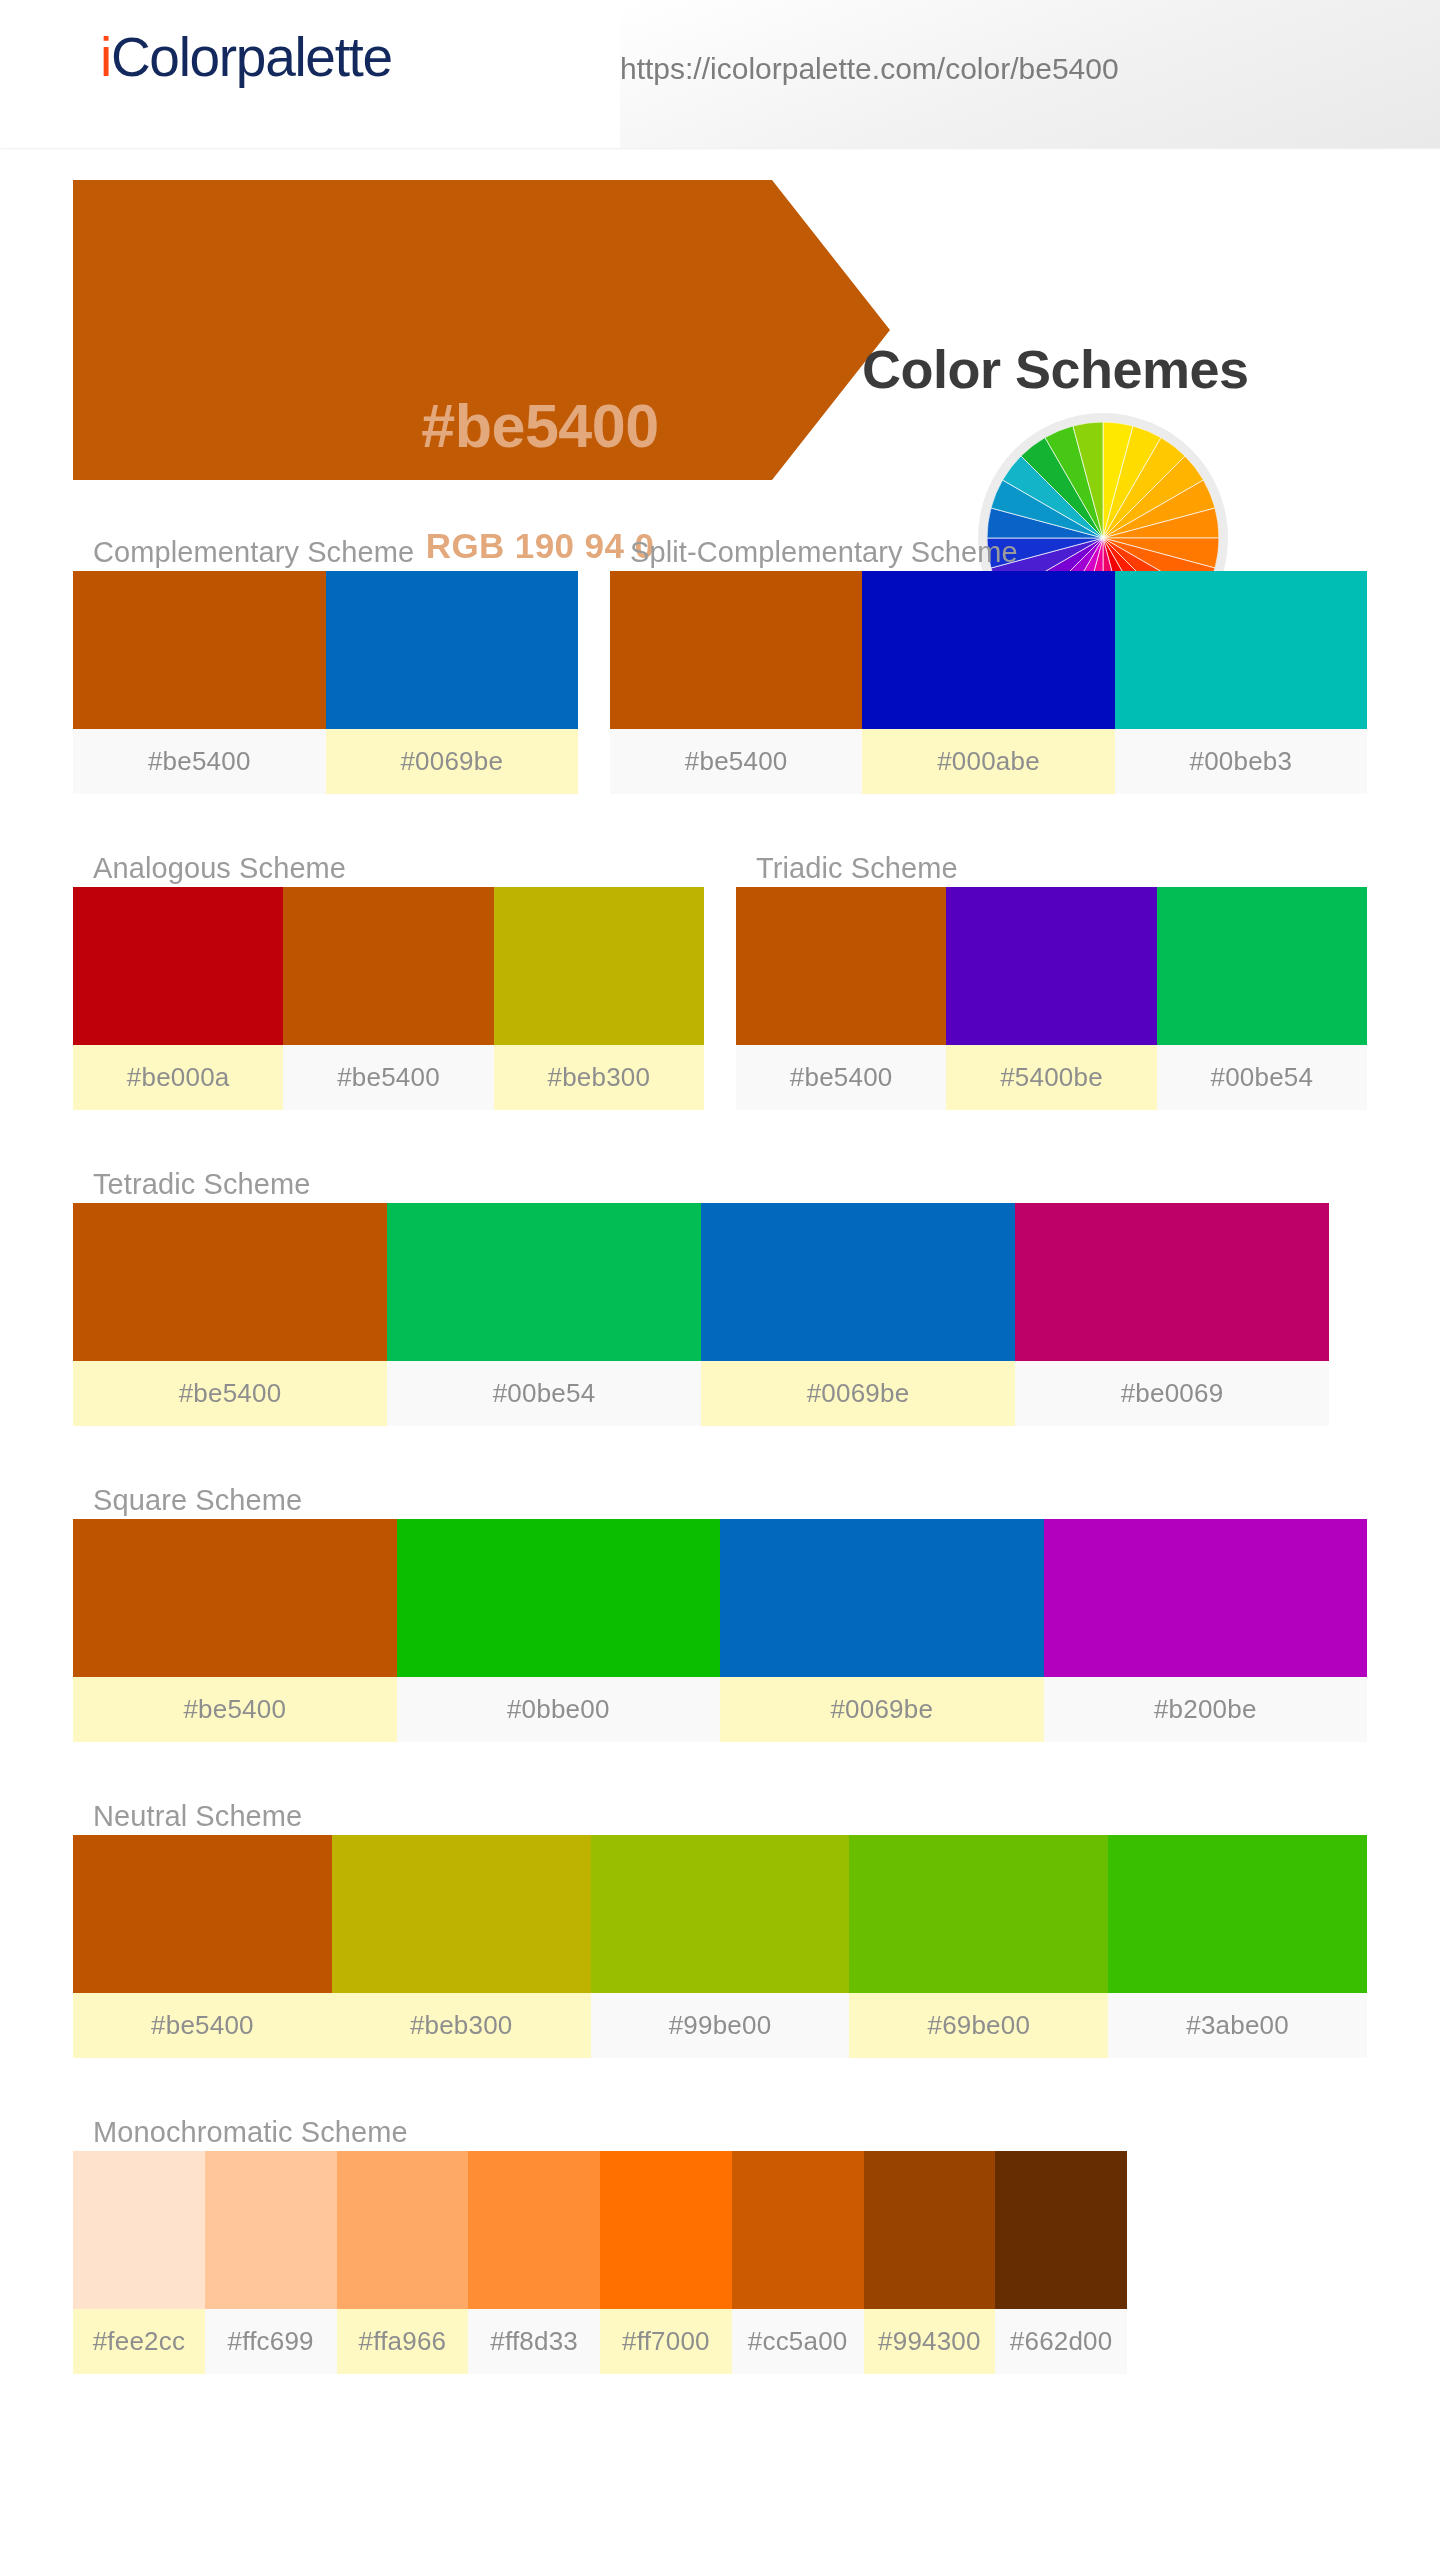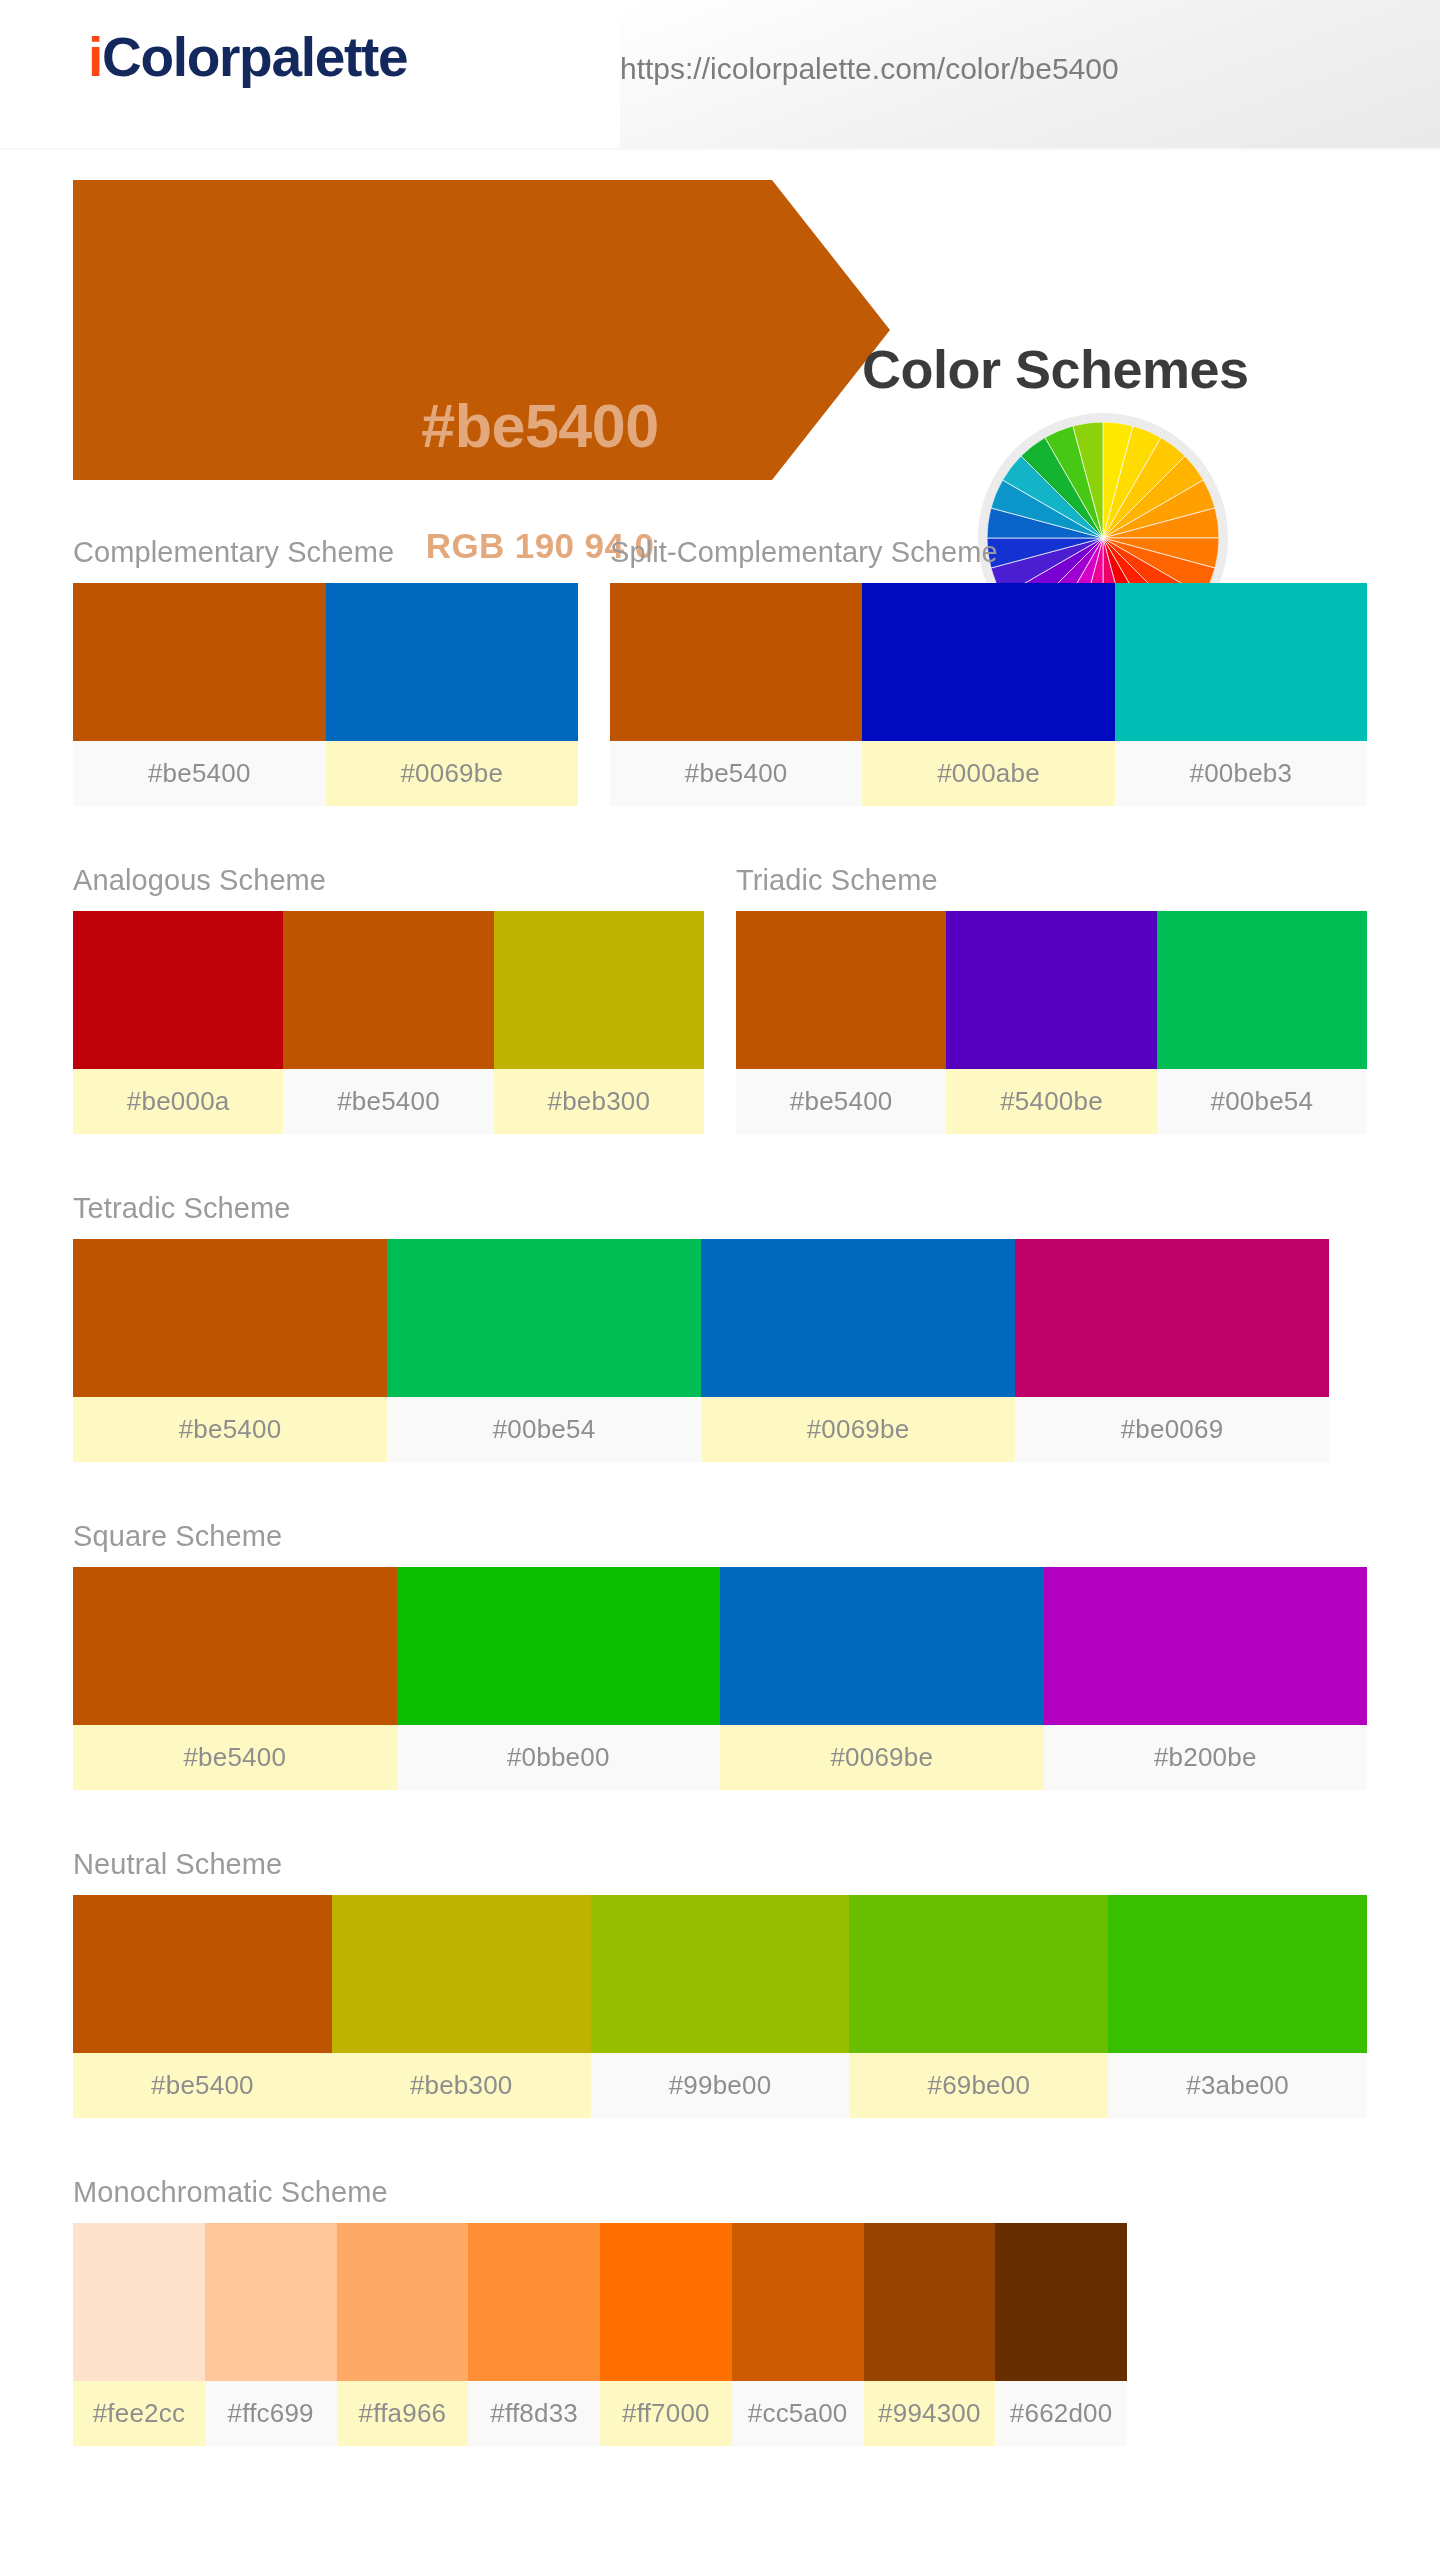--- a/index.html
+++ b/index.html
@@ -26,24 +26,24 @@
     overflow: hidden;
   }
   .header-white-wedge {
     position: absolute;
     left: 0; top: 0;
     width: 620px; height: 148px;
     background: #ffffff;
   }
   .logo {
     position: absolute;
-    left: 88px;
+    left: 100px;
     top: 30px;
     font-size: 55px;
-    font-weight: bold;
+    font-weight: normal;
     letter-spacing: -1.3px;
     line-height: 1;
     white-space: nowrap;
   }
   .logo-i { color: #ff4713; }
   .logo-rest { color: #13285c; }
   .header-url {
     position: absolute;
     left: 620px;
     top: 52px;
@@ -144,23 +144,24 @@
     gap: 32px;
   }
   .scheme {
     box-sizing: border-box;
   }
   .scheme-label {
     font-size: 29px;
     color: #9b9b9b;
     font-weight: 300;
     line-height: 1;
-    padding-bottom: 16px;
+    padding-bottom: 4px;
     letter-spacing: 0.1px;
     white-space: nowrap;
+    margin-left: 20px;
   }
   .swatch-strip {
     display: flex;
     width: 100%;
   }
   .swatch-col {
     flex: 1 1 0;
     min-width: 0;
   }
   .swatch-chip {

